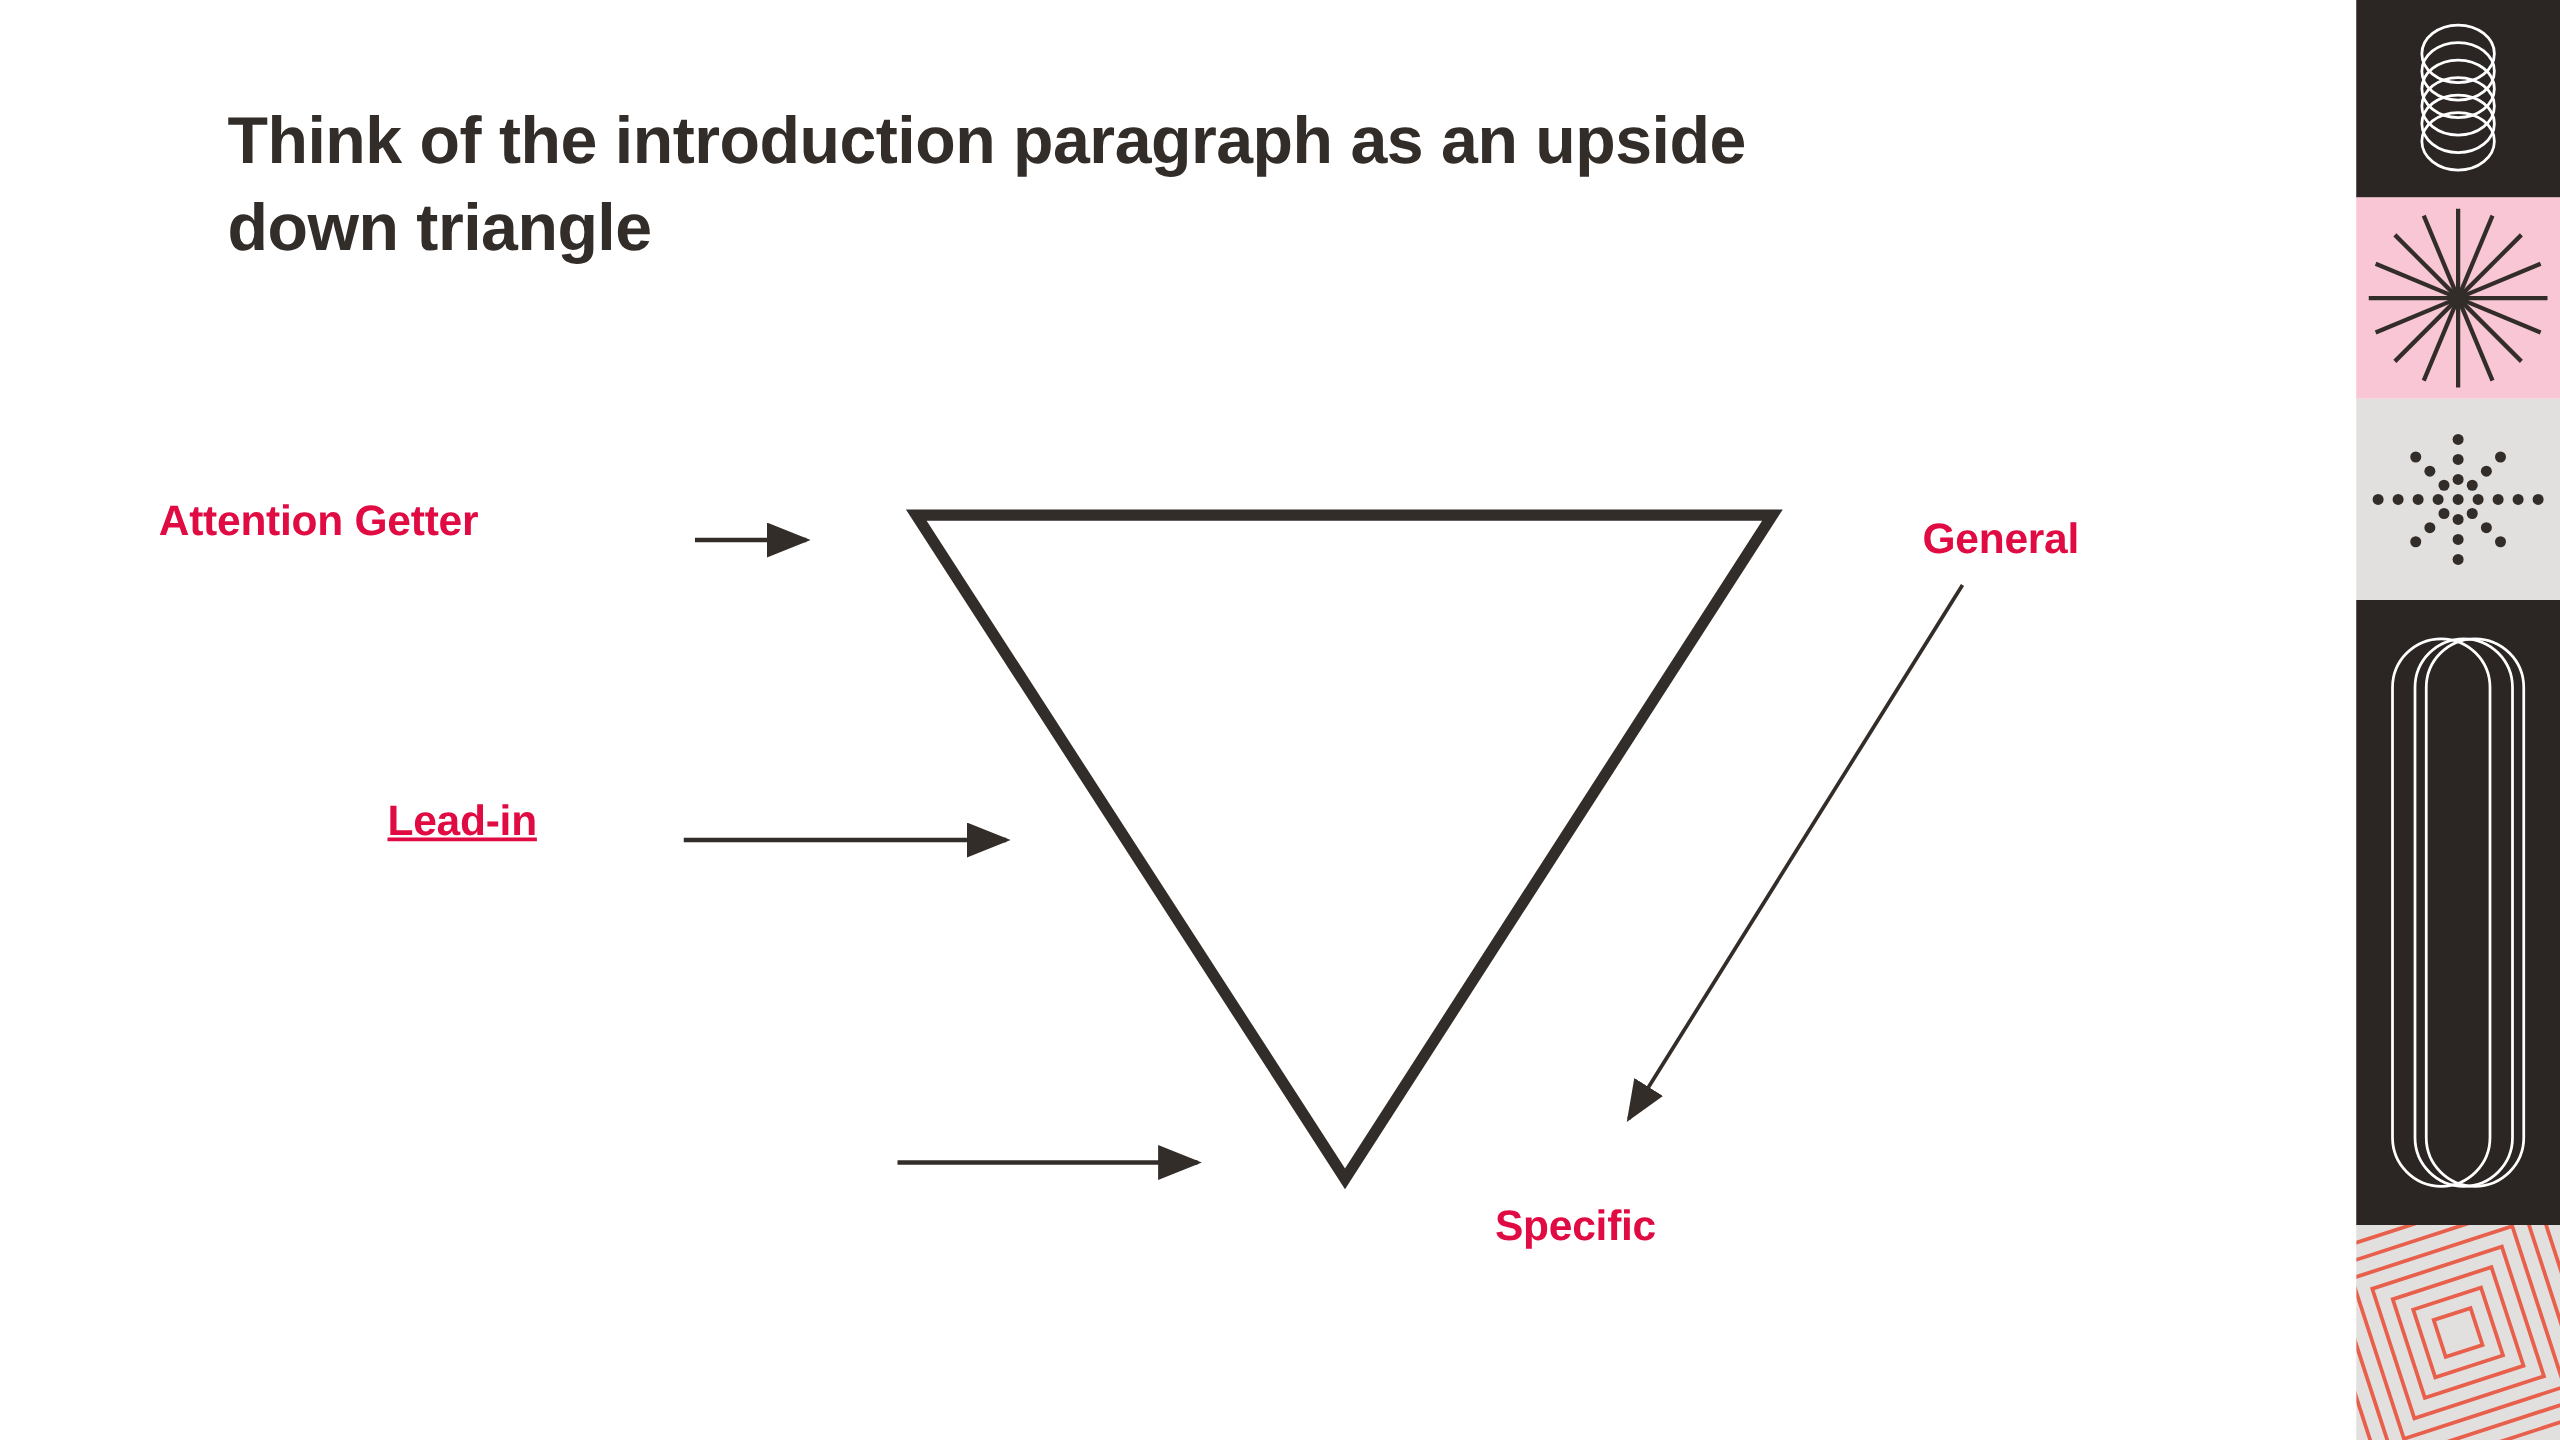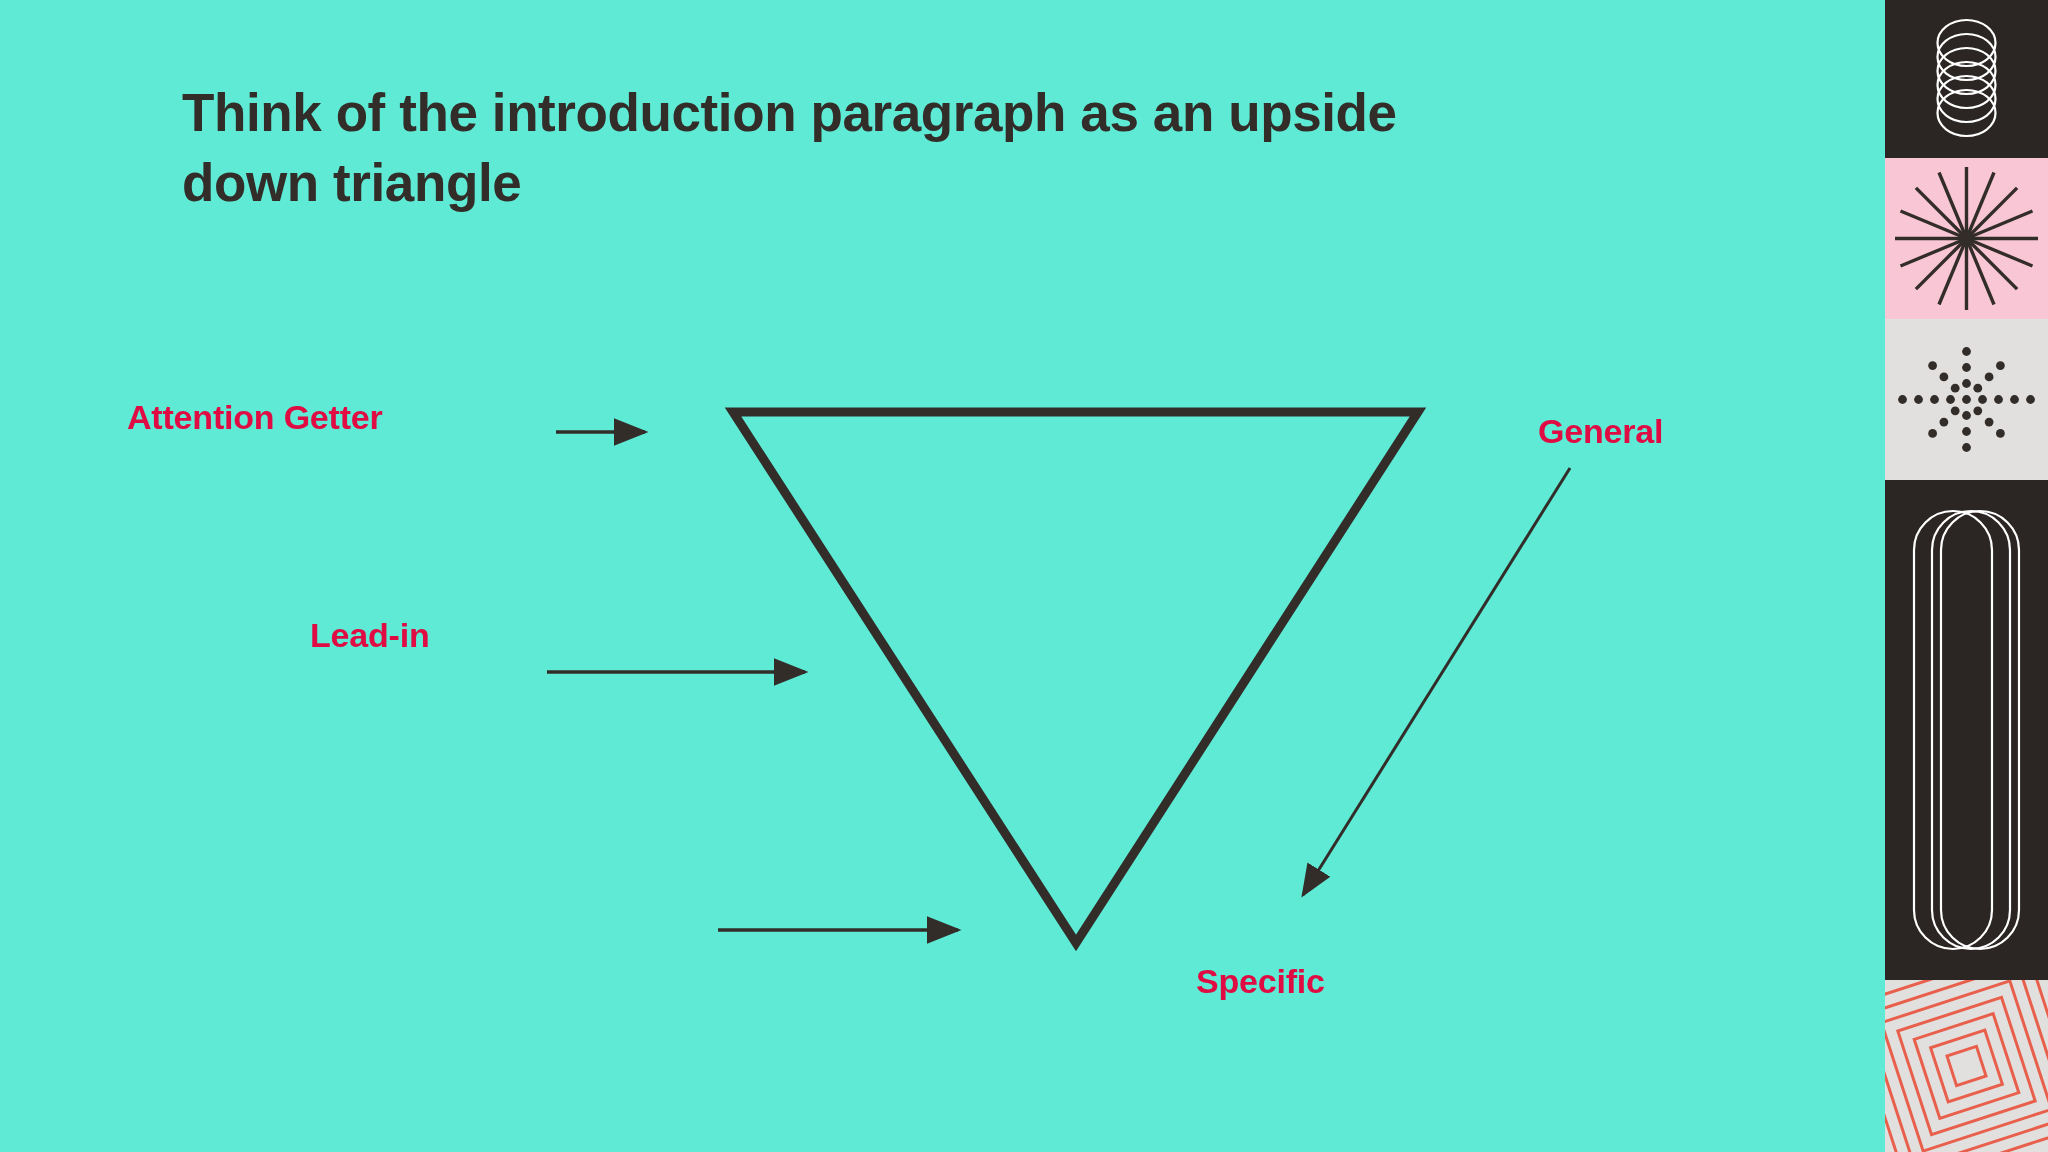--- a/index.html
+++ b/index.html
@@ -7,21 +7,21 @@
     padding: 0;
     background: #f2e6df;
   }
   body {
     font-family: "Liberation Sans", sans-serif;
   }
   #slide {
     position: relative;
     width: 2048px;
     height: 1152px;
-    background: #5eead4;
+    background: #ffffff;
     overflow: hidden;
   }
 
   
   #title {
     position: absolute;
     left: 182px;
     top: 78px;
     width: 1400px;
     font-size: 53px;
@@ -44,21 +44,21 @@
   
   .label-red {
     position: absolute;
     color: #e00b42;
     font-weight: bold;
     font-size: 34px;
     letter-spacing: -0.2px;
     white-space: nowrap;
   }
   #label-attention-getter { left: 127px; top: 398px; }
-  #label-lead-in         { left: 310px; top: 616px; }
+  #label-lead-in         { left: 310px; top: 638px; text-decoration: underline; }
   #label-thesis          { left: 225px; top: 911px; }
   #label-general         { left: 1522px; top: 412px; margin-left: 16px; }
   #label-specific        { left: 1196px; top: 962px; }
 
   
   #rail {
     position: absolute;
     right: 0;
     top: 0;
     width: 163px;

